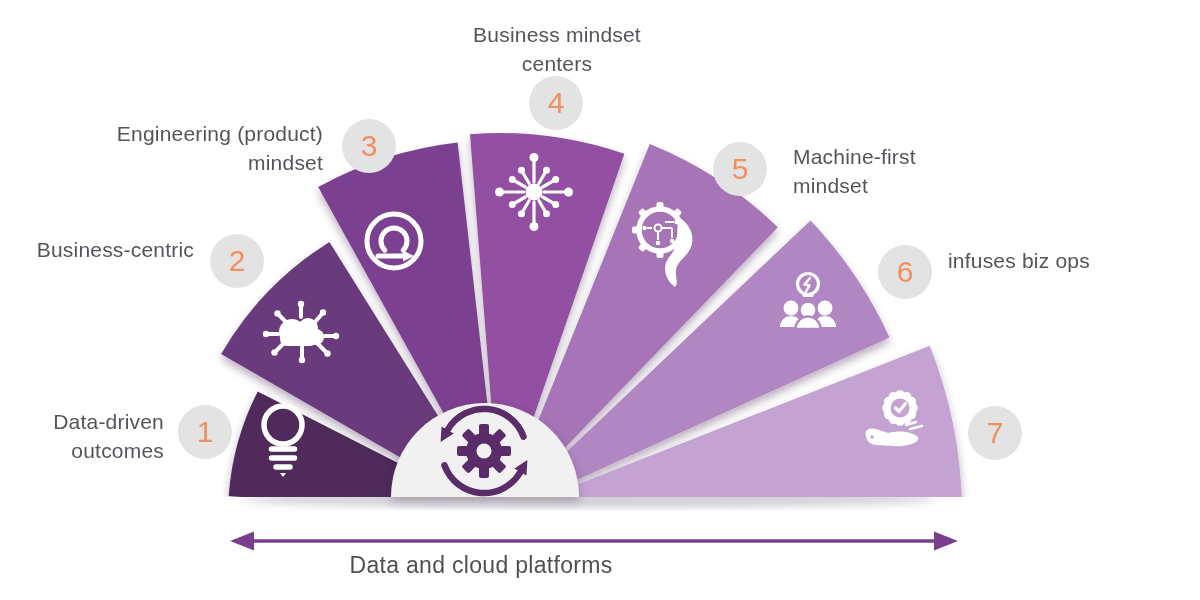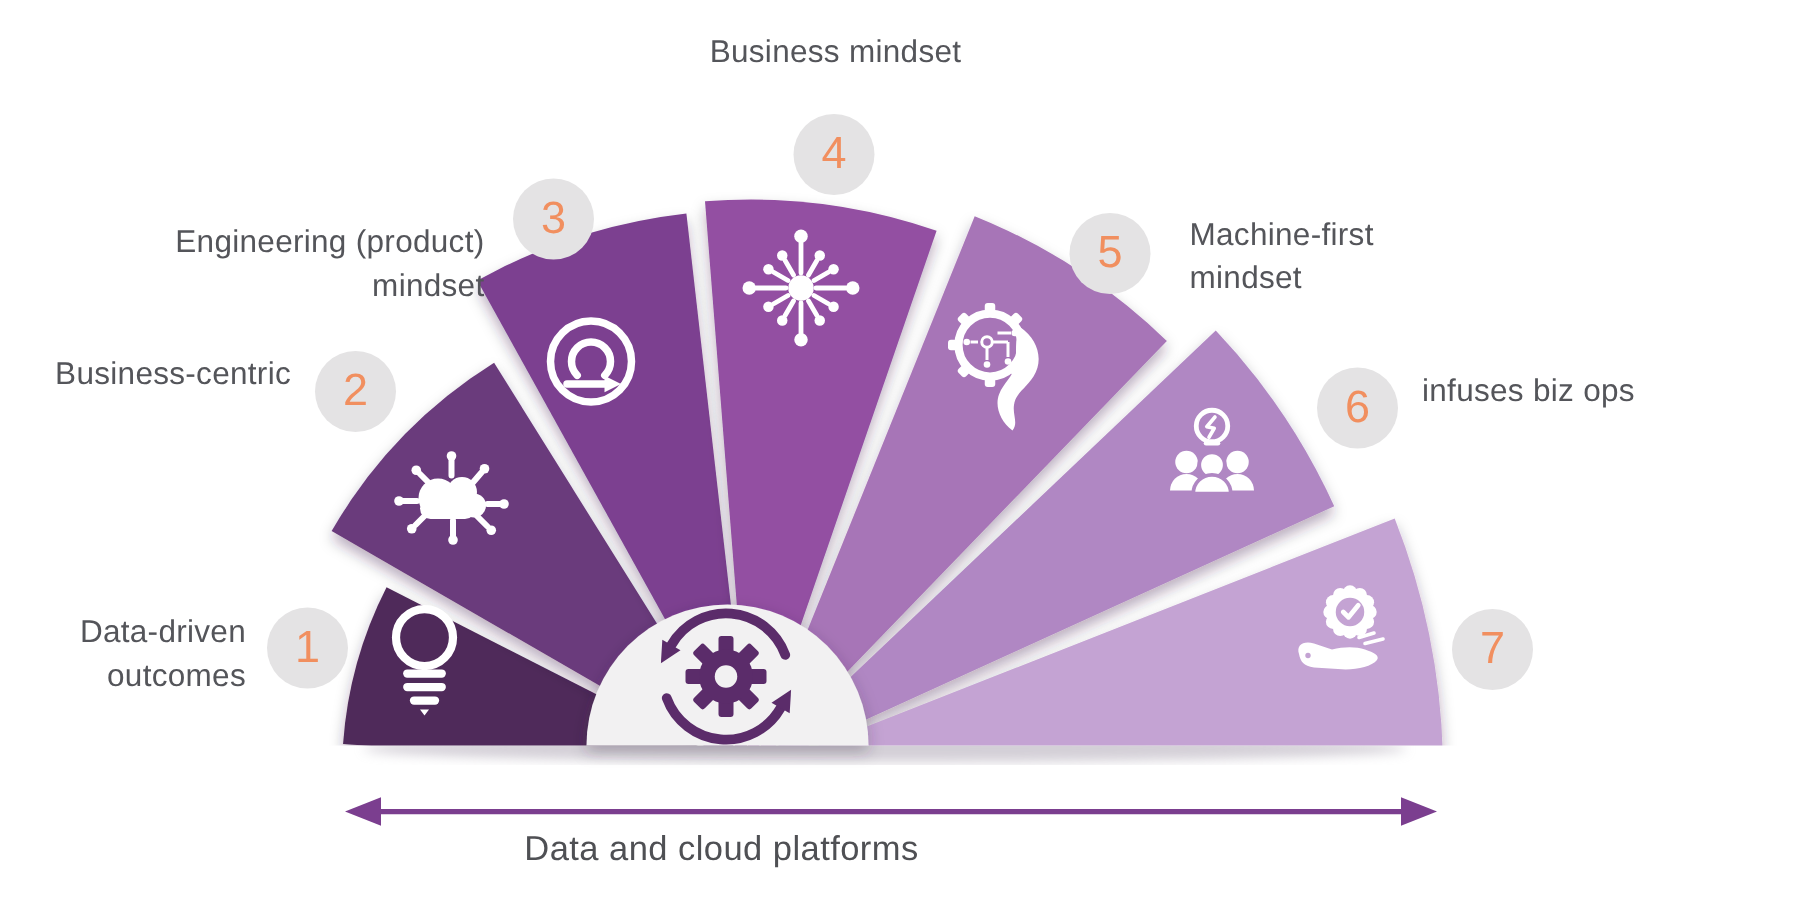--- a/index.html
+++ b/index.html
@@ -8,21 +8,21 @@
   #fan-svg{position:absolute;left:0;top:0;}
   .step-label{position:absolute;font-size:21px;line-height:28.5px;color:#54555a;letter-spacing:.2px;}
   .step-label span{display:block;}
   .align-right{text-align:right;}
   .align-center{text-align:center;}
   .badge{position:absolute;width:54px;height:54px;border-radius:50%;background:#e4e3e4;
          display:flex;align-items:center;justify-content:center;
          font-size:30px;color:#f18f5f;}
   #label-1{right:1036px;top:408px;text-align:right;}
   #label-2{right:1006px;top:236px;}
-  #label-3{right:877px;top:120px;margin-top:28px;}
+  #label-3{right:877px;top:120px;}
   #label-4{left:407px;top:21px;width:300px;}
   #label-5{left:793px;top:143px;}
   #label-6{left:948px;top:247px;}
   #label-7{left:1045px;top:403px;}
   #badge-1{left:178px;top:405px;}
   #badge-2{left:210px;top:234px;}
   #badge-3{left:342px;top:119px;}
   #badge-4{left:529px;top:76px;}
   #badge-5{left:713px;top:142px;}
   #badge-6{left:878px;top:245px;}
@@ -217,20 +217,21 @@
   </div>
   <div class="step-label align-right" id="label-2">
     <span>Business-centric</span>
   </div>
   <div class="step-label align-right" id="label-3">
     <span>Engineering (product)</span>
     <span>mindset</span>
   </div>
   <div class="step-label align-center" id="label-4">
     <span>Business mindset</span>
+    <span>centers</span>
   </div>
   <div class="step-label" id="label-5">
     <span>Machine-first</span>
     <span>mindset</span>
   </div>
   <div class="step-label" id="label-6">
     <span>infuses biz ops</span>
   </div>
 
   <div class="badge" id="badge-1">1</div>

